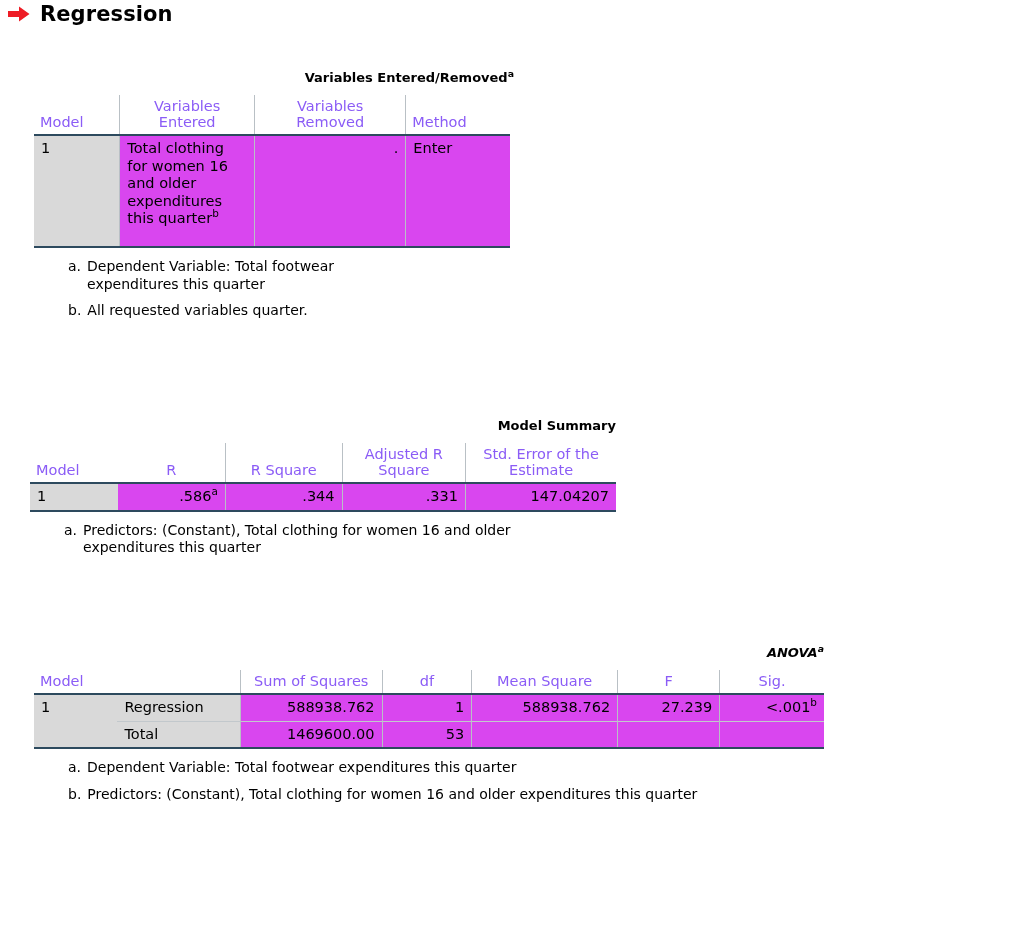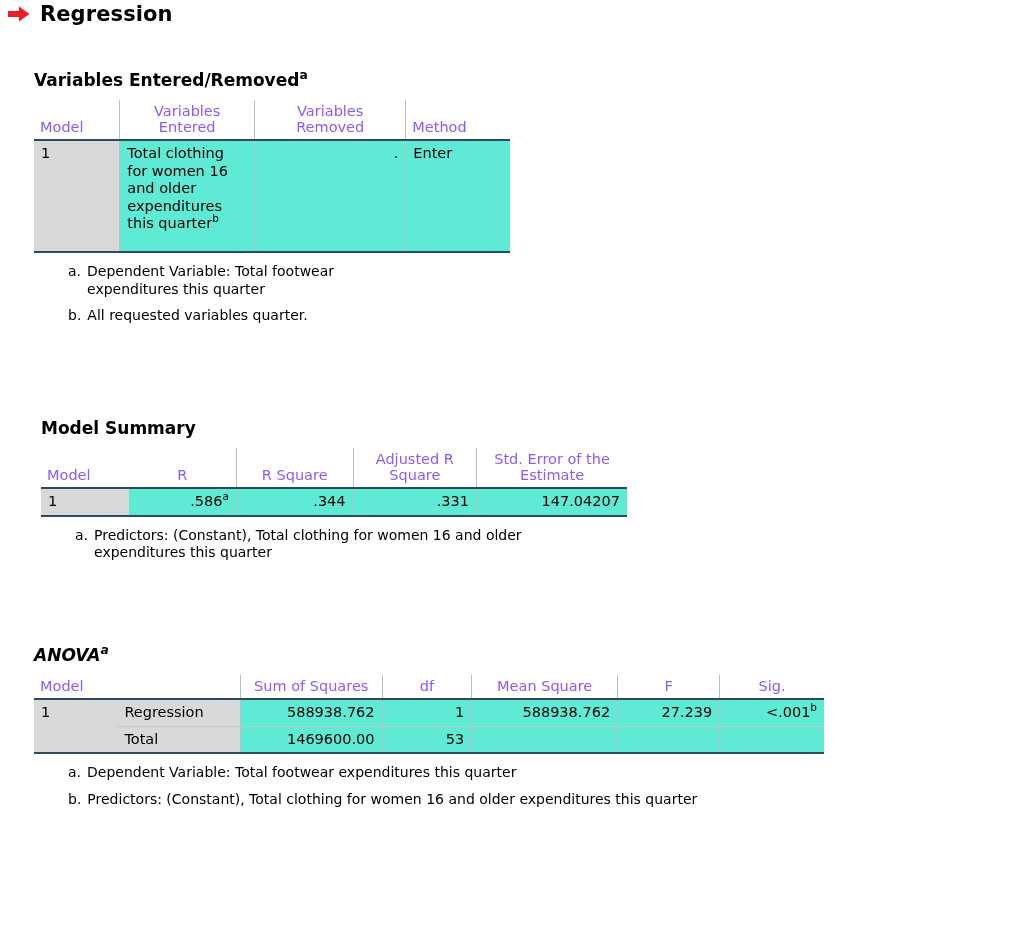--- a/index.html
+++ b/index.html
@@ -33,43 +33,43 @@
   }
   .section-title {
     font-size: 21px;
     font-weight: bold;
     letter-spacing: .1px;
     color: #000;
   }
 
   
   .tbl-title {
-    font-size: 17px;
+    font-size: 13px;
     font-weight: bold;
-    text-align: left;
+    text-align: right;
     color: #000;
   }
   table.spss {
     border-collapse: collapse;
     table-layout: fixed;
     font-size: 14.5px;
     background: #f7f8f8;
   }
   table.spss th {
     font-weight: normal;
     color: #8b5cf6;
     vertical-align: bottom;
     padding: 3px 6px 4px 6px;
     background: #ffffff;
     line-height: 1.12;
   }
   table.spss td {
     vertical-align: top;
     padding: 4px 7px 4px 7px;
-    background: #5eead4;
+    background: #d946ef;
     color: #000;
     line-height: 1.2;
   }
   .vsep { border-left: 1px solid #b9c0c5; }
   tr.headrow th { border-bottom: 2px solid #2d4a5e; }
   .botrule td { border-bottom: 2px solid #2d4a5e; }
   .rowline td { border-top: 1px solid #c2c8cc; }
 
   .modelcell {
     background: #d9d9d9 !important;
@@ -89,21 +89,21 @@
     display: flex;
     gap: 6px;
     margin-bottom: 9px;
     line-height: 1.25;
   }
   .note .mk { flex: none; }
   .note .tx { max-width: 760px; }
 
   
   #block-vars   { position: absolute; left: 34px; top: 70px;  width: 480px; }
-  #block-model  { position: absolute; left: 41px; top: 418px; width: 590px; }
+  #block-model  { position: absolute; left: 30px; top: 418px; width: 590px; }
   #block-anova  { position: absolute; left: 34px; top: 645px; width: 800px; }
 
   
   .vt-c1 { width: 84px; }
   .vt-c2 { width: 132px; }
   .vt-c3 { width: 148px; }
   .vt-c4 { width: 102px; }
 
   
   .ms-c1 { width: 78px; }

